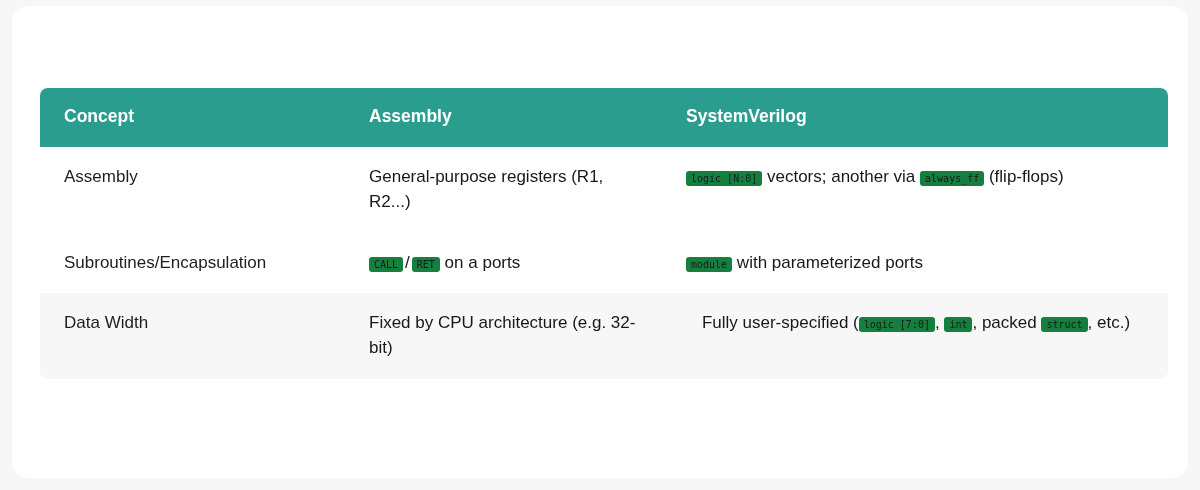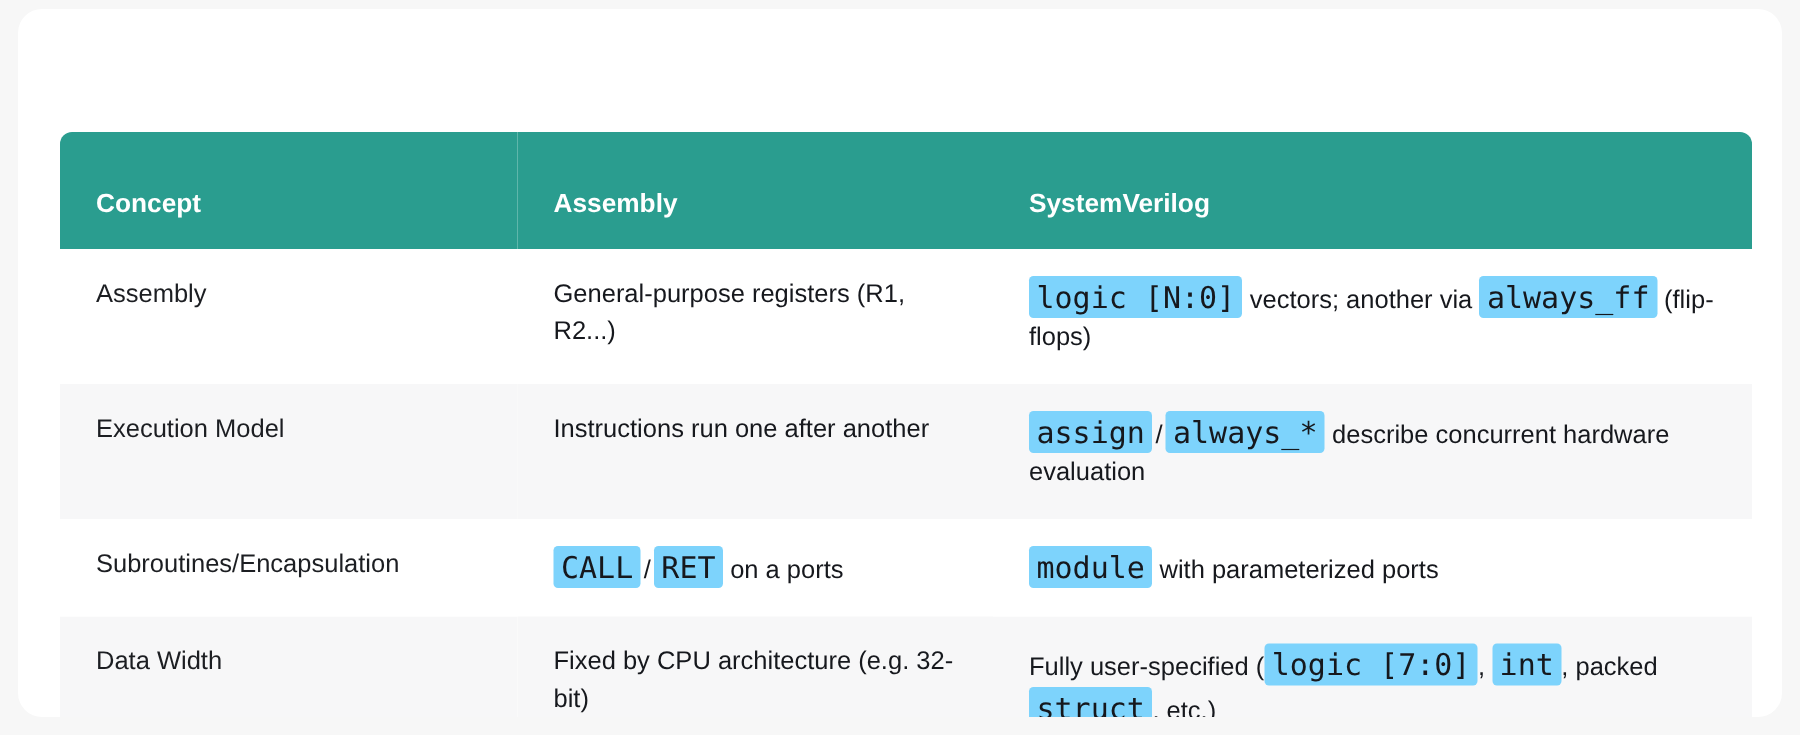--- a/index.html
+++ b/index.html
@@ -46,44 +46,44 @@
   #compare-table col.c-concept { width: 305px; }
   #compare-table col.c-assembly { width: 317px; }
   #compare-table col.c-sv { width: 506px; }
 
   thead th {
     background: #2a9d8f;
     color: #ffffff;
     font-size: 17.5px;
     font-weight: bold;
     text-align: left;
-    padding: 37px 0 20px 24px;
+    padding: 18px 0 20px 24px;
     vertical-align: middle;
     margin-top: 24px;
   }
   thead th:first-child { border-top-left-radius: 8px; }
   thead th:last-child  { border-top-right-radius: 8px; }
 
   tbody tr.striped { background: #f7f7f8; }
   tbody tr.striped.last td:first-child { border-bottom-left-radius: 8px; }
-  tbody tr.striped.last td:last-child  { border-bottom-right-radius: 8px; }
+  tbody tr.striped.last td:last-child  { border-bottom-right-radius: 8px; text-align: center; }
 
   tbody td {
     padding: 18px 22px 18px 24px;
     font-size: 17px;
     line-height: 1.46;
     color: #16181d;
     vertical-align: top;
   }
   tbody td.concept-cell { color: #1c1e22; }
 
   code {
     font-family: "DejaVu Sans Mono", monospace;
-    font-size: 20px;
-    background: #7dd3fc;
+    font-size: 10px;
+    background: #15803d;
     border-radius: 3px;
     padding: 2px 5px;
     color: #16181d;
     white-space: pre;
   }
   .sep { padding: 0 2px; }
 </style>
 </head>
 <body>
 
@@ -102,25 +102,20 @@
         <th>Assembly</th>
         <th>SystemVerilog</th>
       </tr>
     </thead>
     <tbody id="table-body">
         <tr>
           <td class="concept-cell">Assembly</td>
           <td><span>General-purpose registers (R1, R2...)</span></td>
           <td><code>logic [N:0]</code><span> vectors; another via </span><code>always_ff</code><span> (flip-flops)</span></td>
         </tr>
-        <tr class="striped">
-          <td class="concept-cell">Execution Model</td>
-          <td><span>Instructions run one after another</span></td>
-          <td><code>assign</code><span class="sep">/</span><code>always_*</code><span> describe concurrent hardware evaluation</span></td>
-        </tr>
         <tr>
           <td class="concept-cell">Subroutines/Encapsulation</td>
           <td><code>CALL</code><span class="sep">/</span><code>RET</code><span> on a ports</span></td>
           <td><code>module</code><span> with parameterized ports</span></td>
         </tr>
         <tr class="striped last">
           <td class="concept-cell">Data Width</td>
           <td><span>Fixed by CPU architecture (e.g. 32-bit)</span></td>
           <td><span>Fully user-specified (</span><code>logic [7:0]</code><span>, </span><code>int</code><span>, packed </span><code>struct</code><span>, etc.)</span></td>
         </tr>

